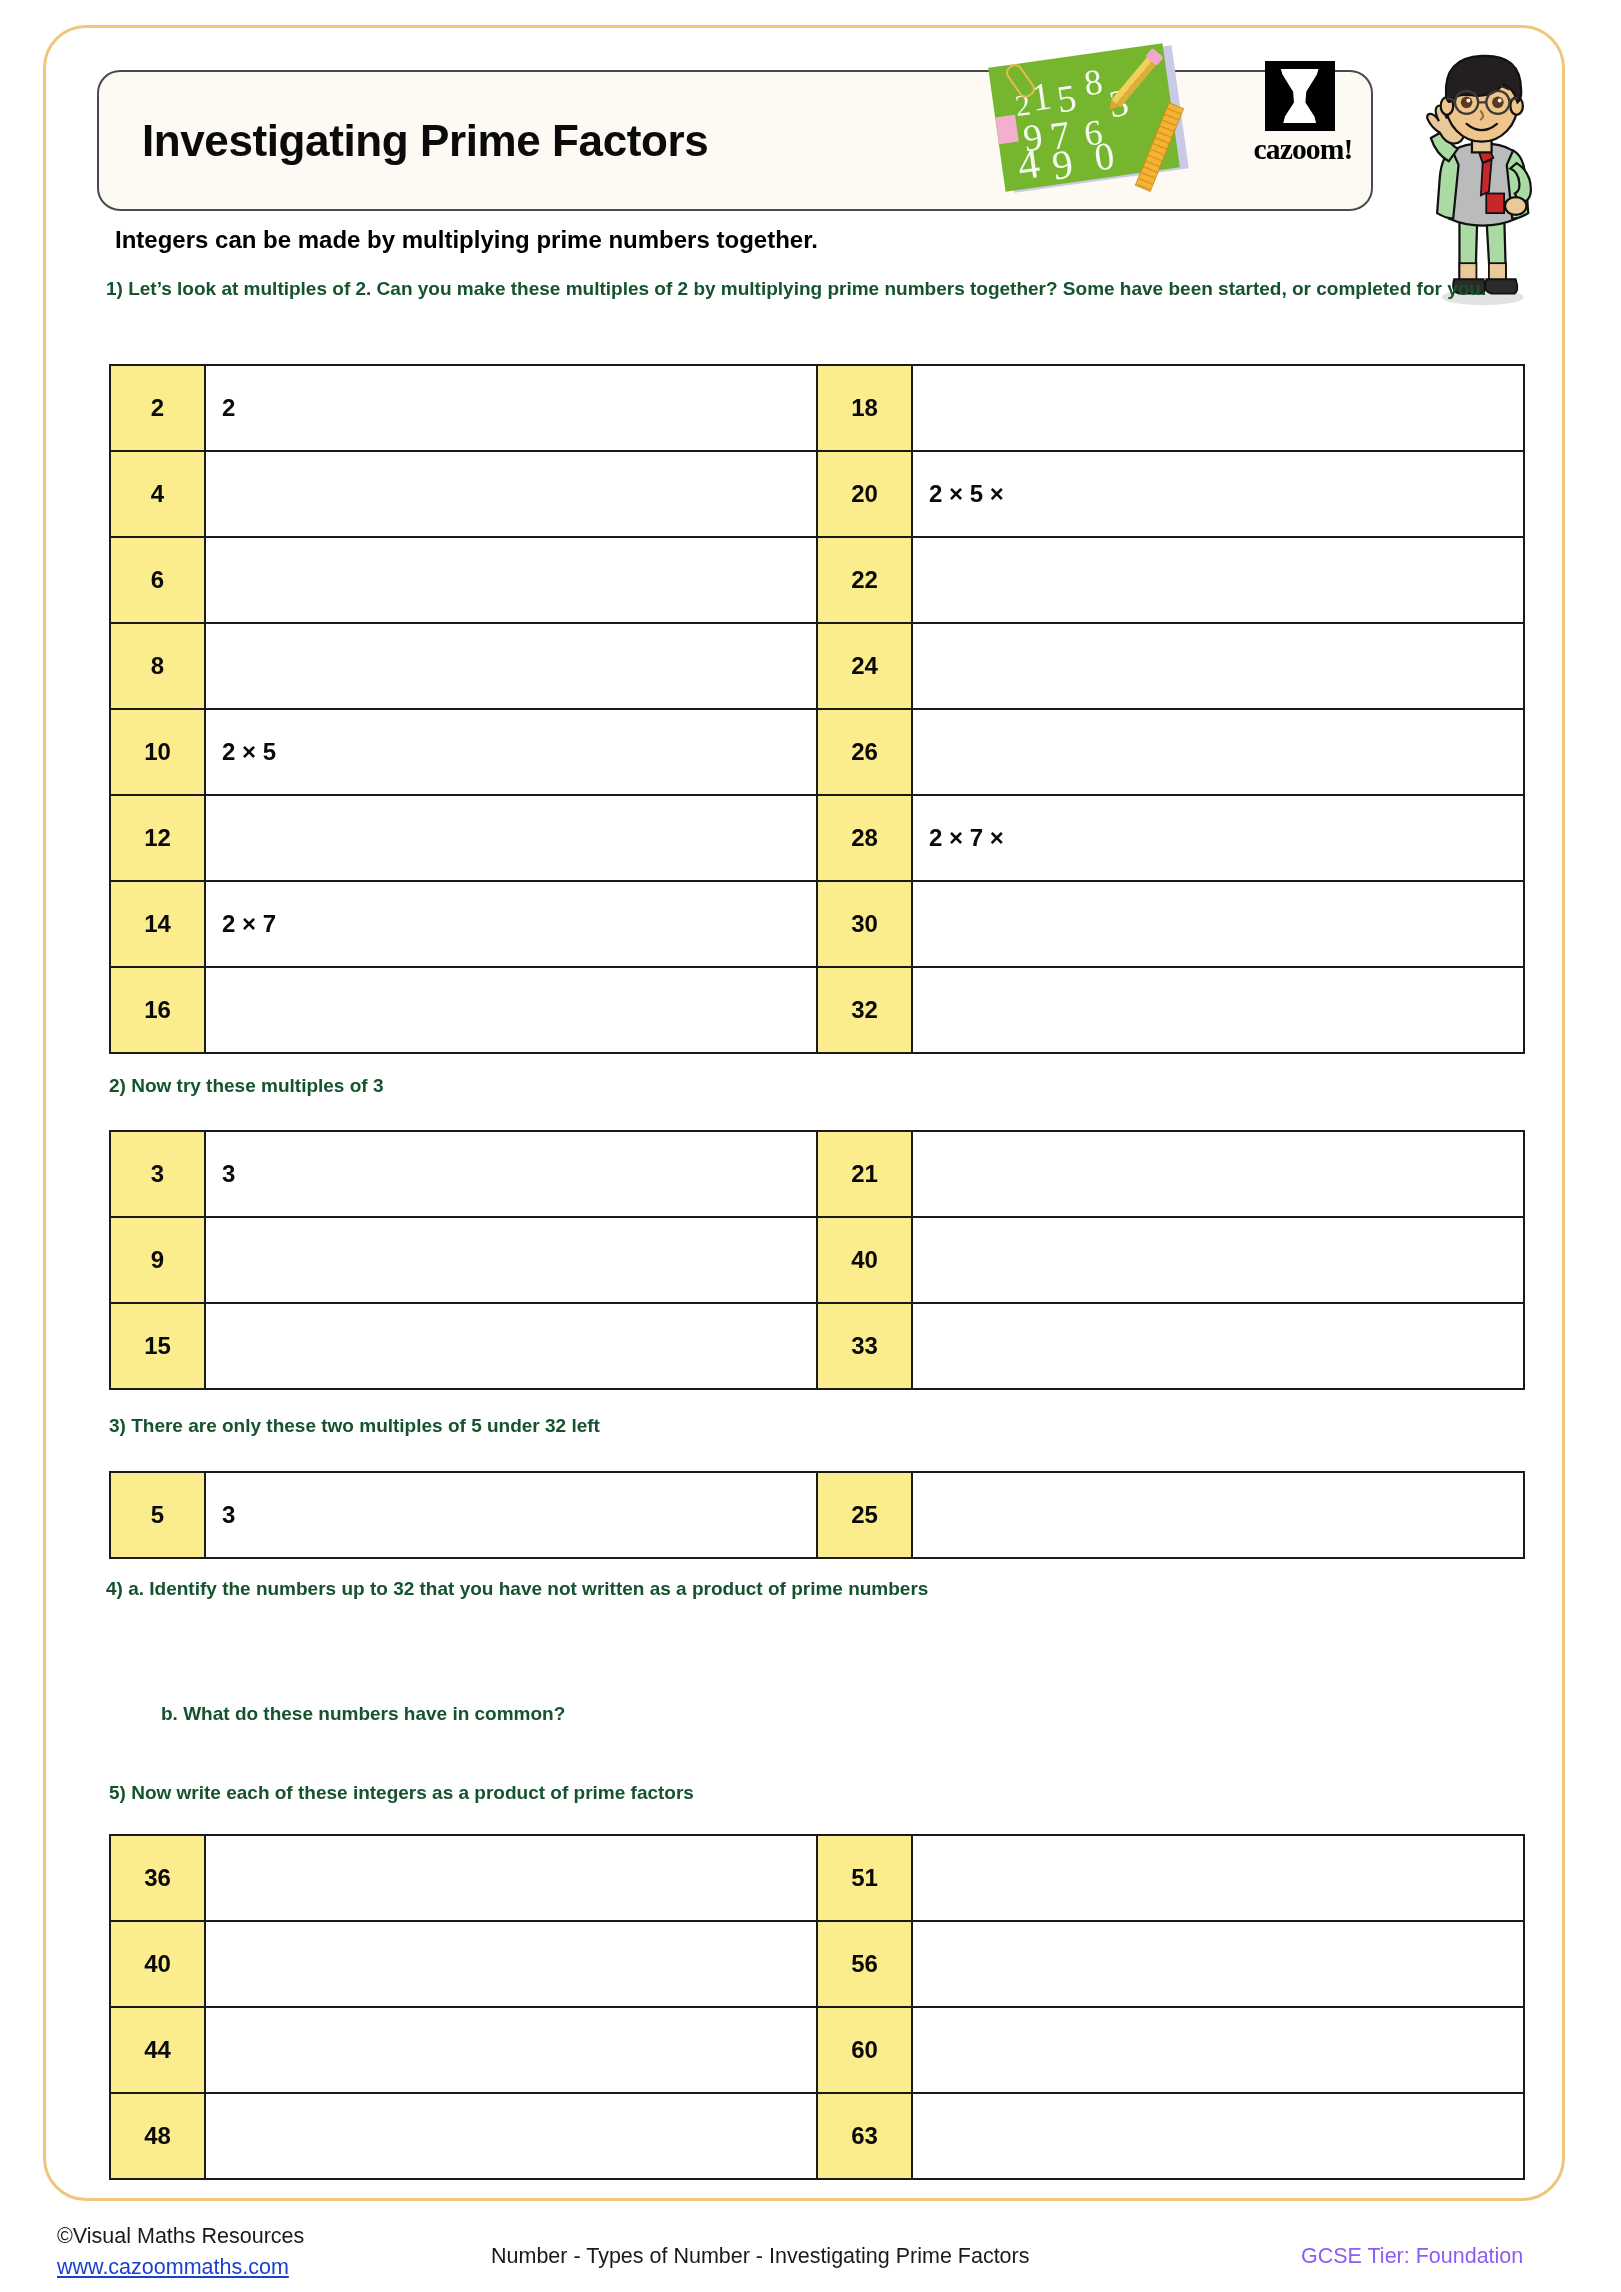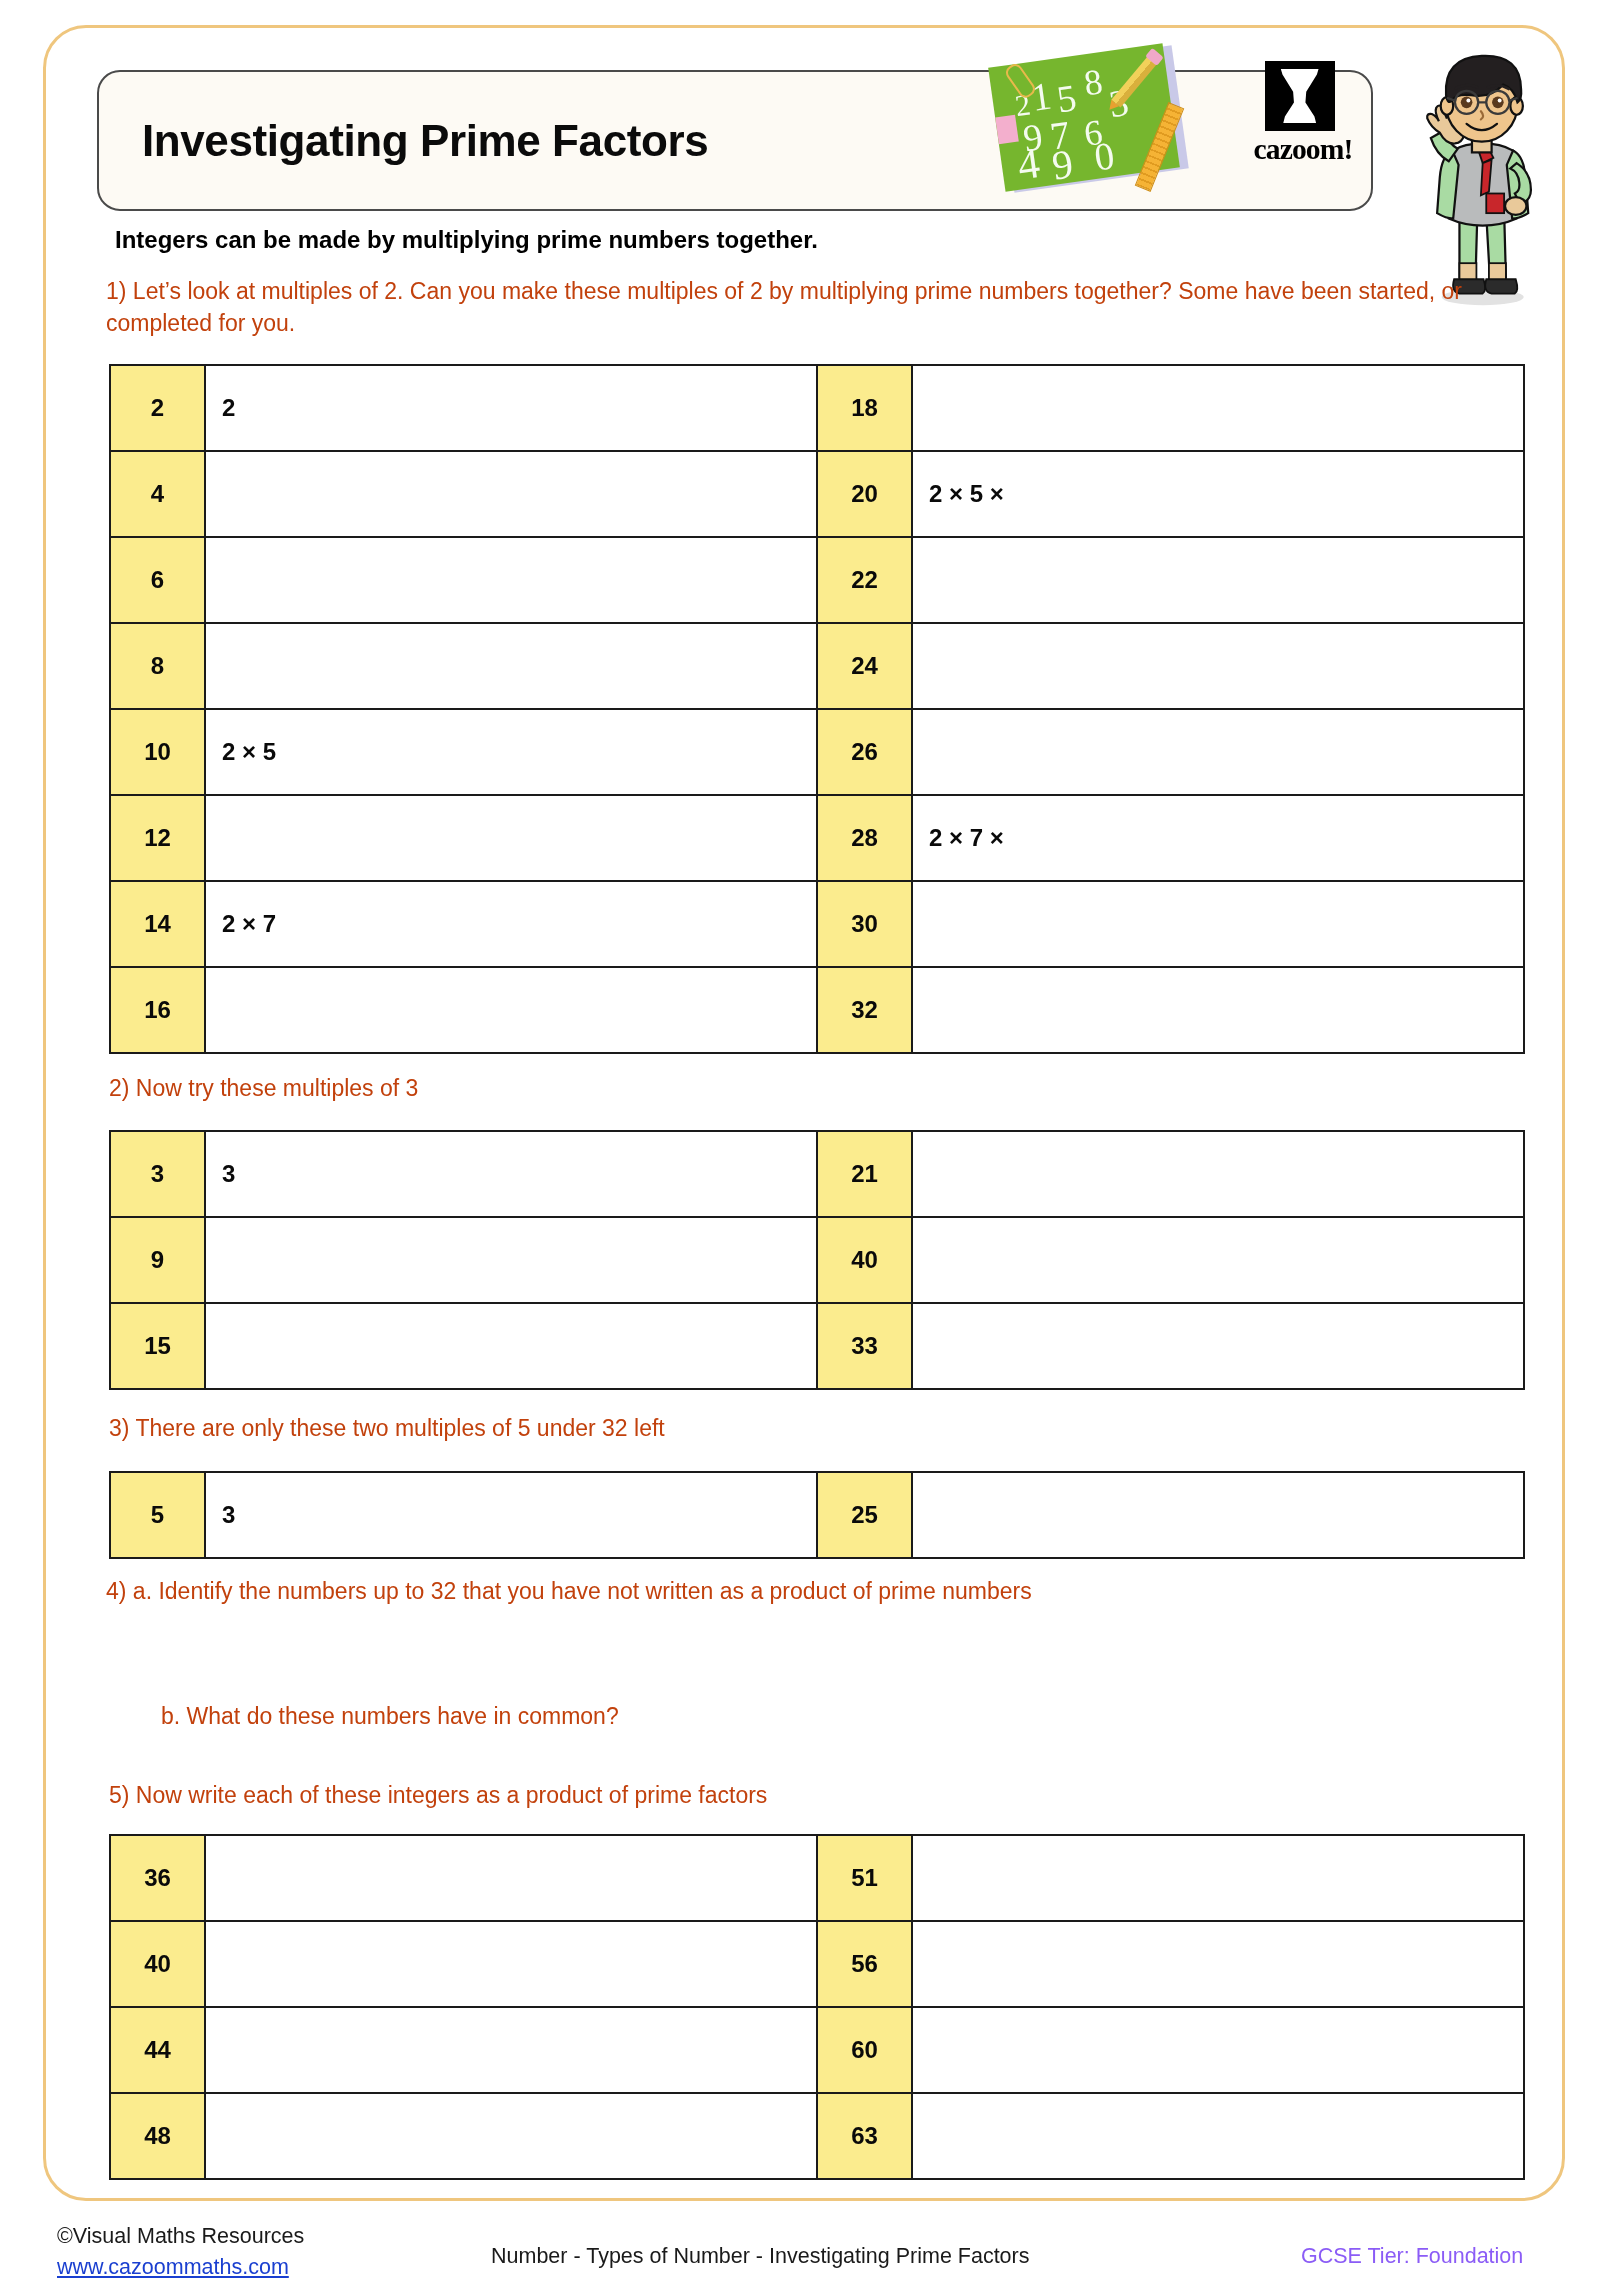--- a/index.html
+++ b/index.html
@@ -196,23 +196,23 @@
     position: absolute;
     left: 115px;
     top: 226px;
     font-size: 24px;
     font-weight: bold;
     color: #000000;
   }
 
   .q {
     position: absolute;
-    font-size: 23px;
-    font-weight: normal;
-    color: #c2410c;
+    font-size: 19px;
+    font-weight: bold;
+    color: #14532d;
     line-height: 1.38;
   }
 
   .q1 { left: 106px; top: 276px; width: 1415px; }
   .q2 { left: 109px; top: 1073px; }
   .q3 { left: 109px; top: 1413px; }
   .q4 { left: 106px; top: 1576px; width: 1397px; }
   .q4b { left: 161px; top: 1693px; margin-top: 8px; }
   .q5 { left: 109px; top: 1780px; }
 

